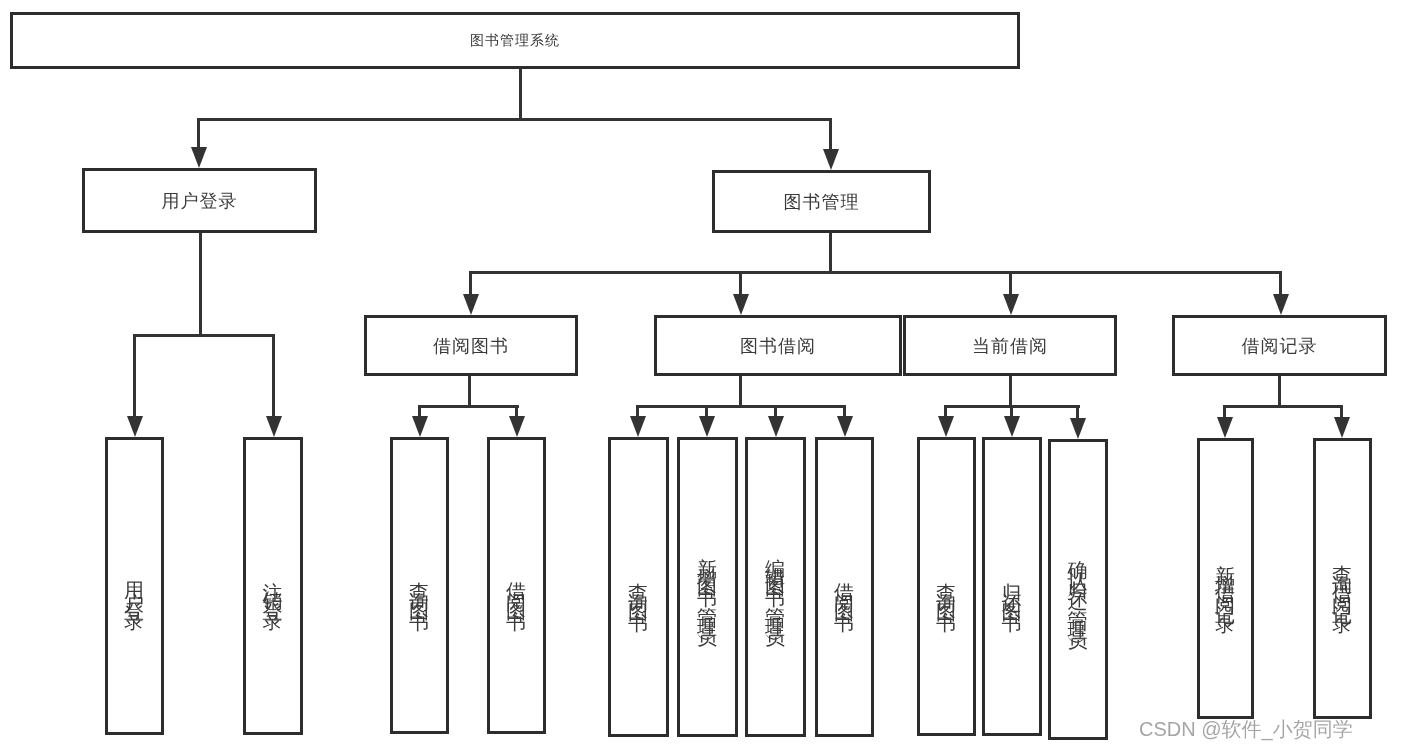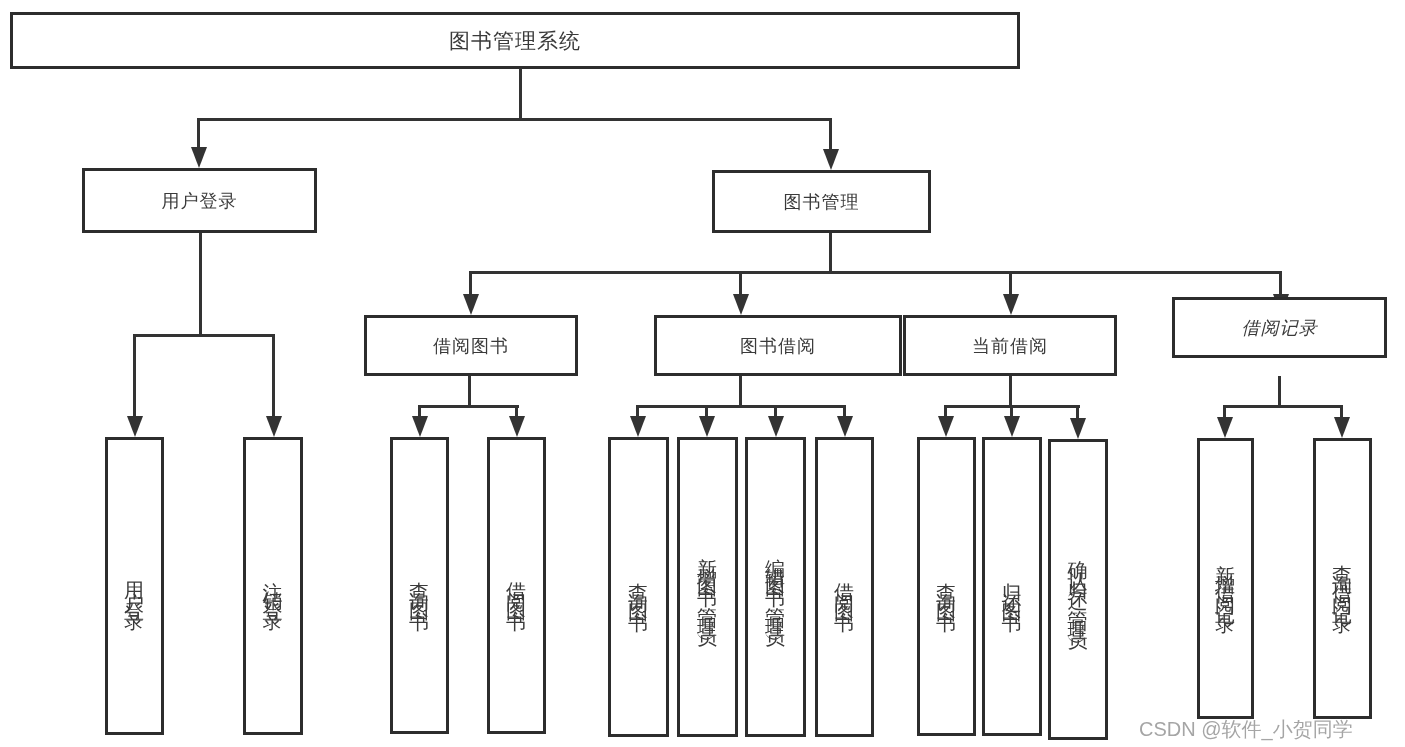--- a/index.html
+++ b/index.html
@@ -18,21 +18,21 @@
     position: absolute;
     box-sizing: border-box;
     border: 3px solid var(--border, #2d2d2d);
     background: var(--background, #ffffff);
     display: flex;
     align-items: center;
     justify-content: center;
     color: var(--text, #3a3a3a);
   }
   .hlabel { font-size: 18px; letter-spacing: 1px; white-space: nowrap; }
-  .root-label { font-size: 21px; }
+  .root-label { font-size: 14px; }
   .vlabel {
     writing-mode: vertical-rl;
     text-orientation: mixed;
     font-size: 20px;
     line-height: 1;
     letter-spacing: 10px;
     white-space: nowrap;
   }
   .line { position: absolute; background: var(--line, #333333); }
   .arrow {
@@ -89,21 +89,21 @@
 
   <div class="box" style="left:364px; top:315px; width:214px; height:61px;">
     <span class="hlabel">借阅图书</span>
   </div>
   <div class="box" style="left:634px; top:315px; width:248px; height:61px;margin-left:20px;">
     <span class="hlabel">图书借阅</span>
   </div>
   <div class="box" style="left:903px; top:315px; width:214px; height:61px;">
     <span class="hlabel">当前借阅</span>
   </div>
-  <div class="box" style="left:1172px; top:297px; width:215px; height:61px;font-style:italic;">
+  <div class="box" style="left:1172px; top:315px; width:215px; height:61px;">
     <span class="hlabel">借阅记录</span>
   </div>
 
   <div class="line" style="left:199px; top:233px; width:3px; height:104px;"></div>
   <div class="line" style="left:133px; top:334px; width:142px; height:3px;"></div>
   <div class="line" style="left:133px; top:334px; width:3px; height:85px;"></div>
   <div class="arrow" style="left:127px; top:416px;"></div>
   <div class="line" style="left:272px; top:334px; width:3px; height:85px;"></div>
   <div class="arrow" style="left:266px; top:416px;"></div>
 

